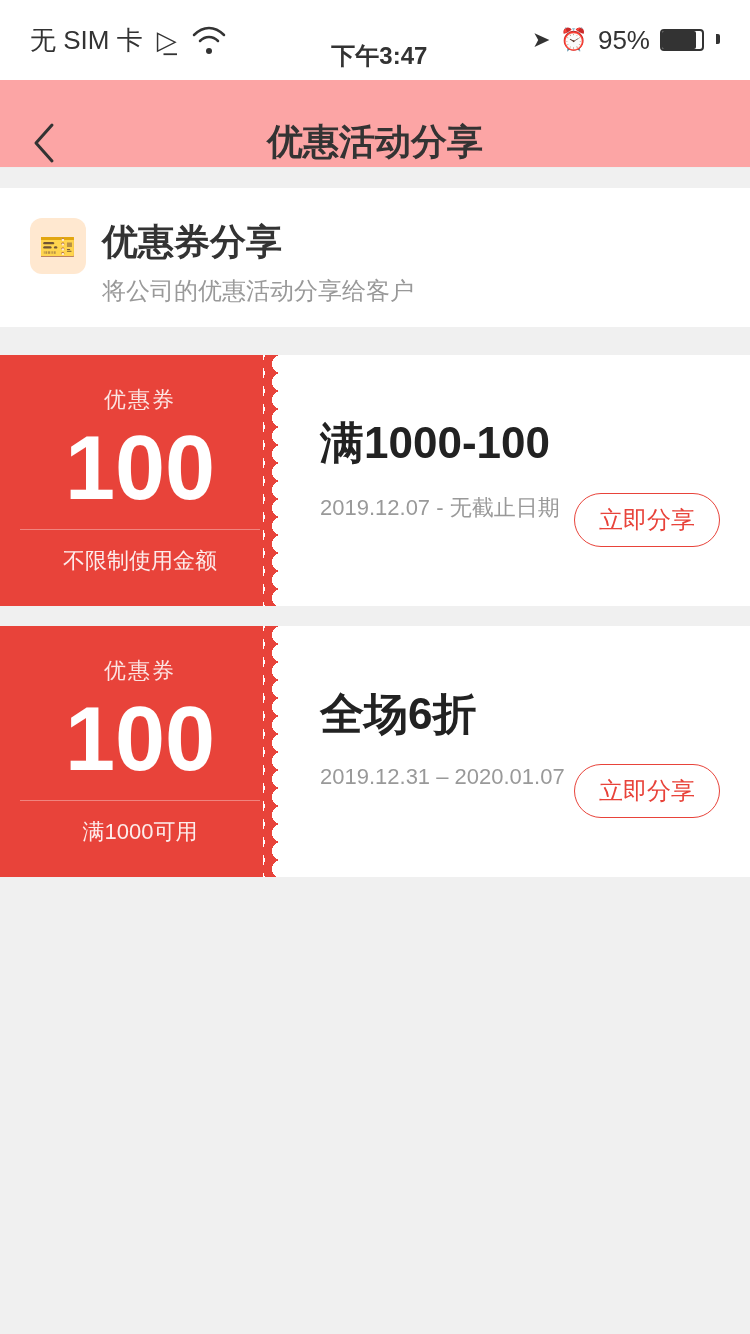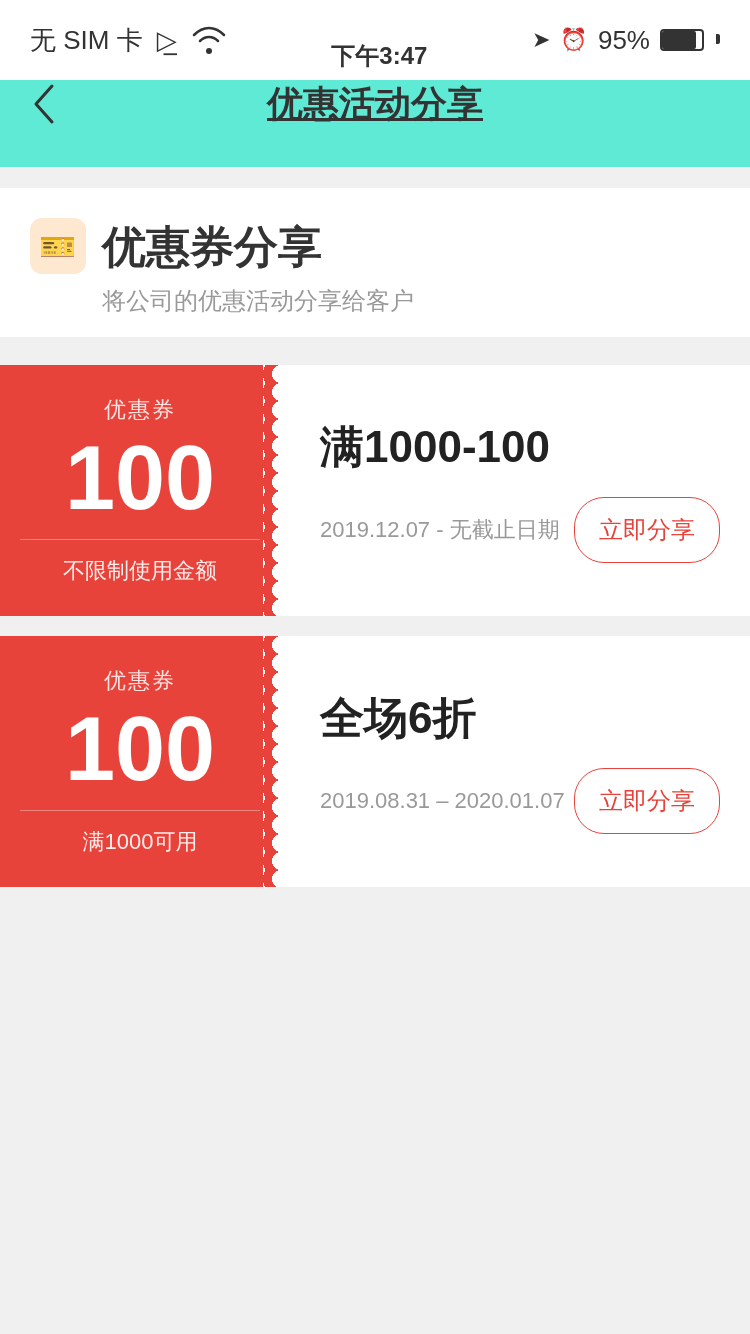--- a/index.html
+++ b/index.html
@@ -70,27 +70,26 @@
       border-radius: 0 2px 2px 0;
       margin-left: 2px;
       vertical-align: middle;
       margin-top: -2px;
     }
 
     
     .nav-bar {
       width: 750px;
       height: 88px;
-      background: #5eead4;
-      display: flex;
-      align-items: flex-start;
+      background: #fca5a5;
+      display: flex;
+      align-items: flex-end;
       justify-content: center;
       border-bottom: 1px solid #eee;
       position: relative;
-      text-decoration: underline;
     }
     .nav-back {
       position: absolute;
       left: 30px;
       font-size: 40px;
       color: #333;
       cursor: pointer;
       display: flex;
       align-items: center;
     }
@@ -115,21 +114,21 @@
       background: #ffe8d0;
       border-radius: 12px;
       display: flex;
       align-items: center;
       justify-content: center;
       font-size: 30px;
       flex-shrink: 0;
     }
     .section-text {}
     .section-title {
-      font-size: 44px;
+      font-size: 36px;
       font-weight: 600;
       color: #333;
       margin-bottom: 8px;
     }
     .section-subtitle {
       font-size: 24px;
       color: #999;
     }
 
     
@@ -207,31 +206,31 @@
       padding: 30px 30px 30px 40px;
     }
     .coupon-name {
       font-size: 44px;
       font-weight: 700;
       color: #222;
       margin-bottom: 20px;
     }
     .coupon-footer {
       display: flex;
-      align-items: center;
+      align-items: flex-start;
       justify-content: space-between;
     }
     .coupon-date {
       font-size: 22px;
       color: #999;
     }
     .share-btn {
       border: 1.5px solid #e8433a;
       border-radius: 30px;
-      padding: 16px 24px;
+      padding: 10px 24px;
       font-size: 24px;
       color: #e8433a;
       background: #fff;
       cursor: pointer;
       white-space: nowrap;
     }
 
     
     .bottom-area {
       background: #f0f0f0;
@@ -304,21 +303,21 @@
   <div class="coupon-card">
     <div class="coupon-left">
       <div class="coupon-label">优惠券</div>
       <div class="coupon-amount">100</div>
       <div class="coupon-divider"></div>
       <div class="coupon-condition">满1000可用</div>
     </div>
     <div class="coupon-right">
       <div class="coupon-name">全场6折</div>
       <div class="coupon-footer">
-        <span class="coupon-date">2019.08.31 – 2020.01.07</span>
+        <span class="coupon-date">2019.12.31 – 2020.01.07</span>
         <button class="share-btn">立即分享</button>
       </div>
     </div>
   </div>
 
 </div>
 
 <div class="bottom-area"></div>
 
 </body></html>

